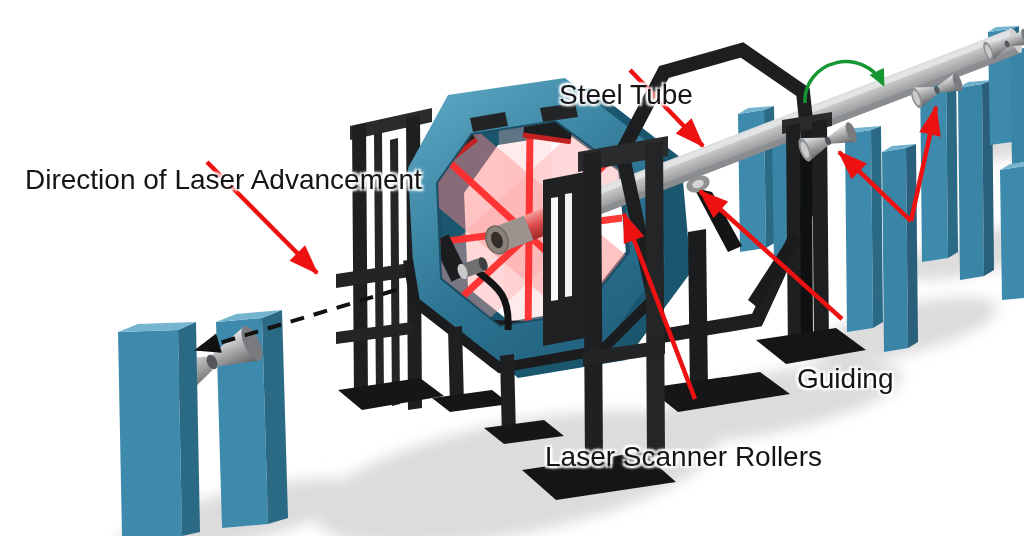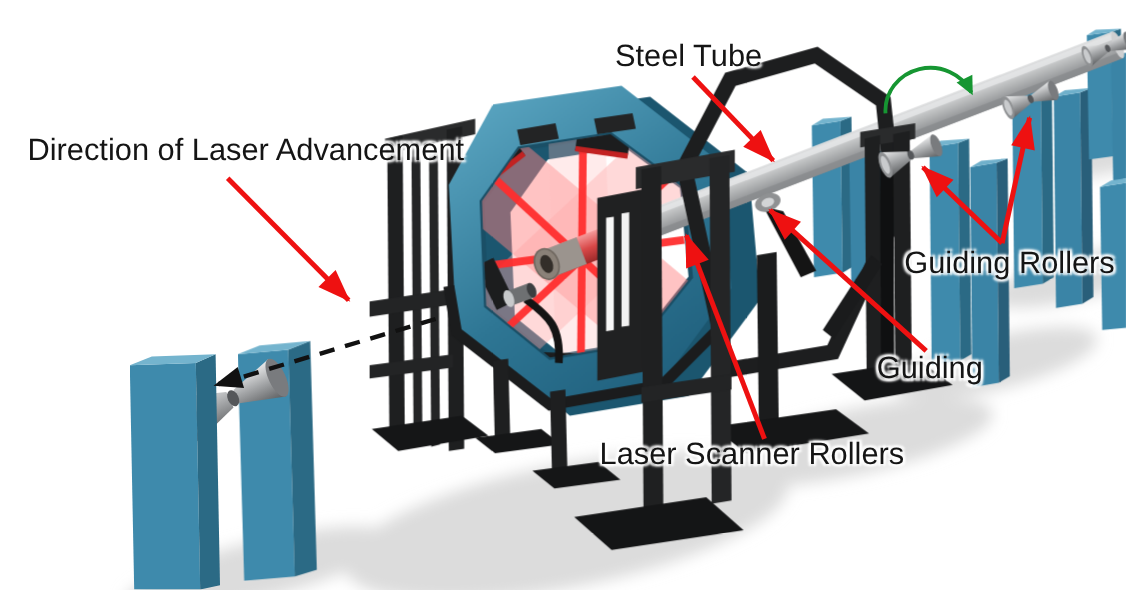--- a/index.html
+++ b/index.html
@@ -4,21 +4,21 @@
 <style>
   html,body{margin:0;padding:0;background:#888;}
   #stage{
     position:relative;width:1024px;height:536px;background:#ffffff;
     overflow:hidden;font-family:"Liberation Sans","DejaVu Sans",sans-serif;
   }
   #scene-svg{position:absolute;left:0;top:0;width:1024px;height:536px;}
   .lbl{
     position:absolute;font-size:28px;line-height:1.05;color:#151515;white-space:nowrap;
     text-shadow:-2px -2px 2px #fff,2px -2px 2px #fff,-2px 2px 2px #fff,2px 2px 2px #fff,0 0 5px #fff;
-    letter-spacing:0px;user-select:none;
+    letter-spacing:0px;user-select:none;margin-top:44px;
   }
 </style>
 </head>
 <body>
 
 <div id="stage">
 
 <svg id="scene-svg" viewBox="0 0 1024 536">
   <defs>
     <linearGradient id="tubeGrad" gradientUnits="userSpaceOnUse" x1="0" y1="-13" x2="0" y2="13">
@@ -255,19 +255,18 @@
       <line x1="842" y1="319" x2="700" y2="191" marker-end="url(#mRed)"></line>
       <line x1="695" y1="399" x2="624" y2="214" marker-end="url(#mRed)"></line>
     </g>
   </g>
 </svg>
 
 <div class="lbl" style="left:25px;top:121px">Direction of Laser Advancement</div>
 
 <div class="lbl" style="left:559px;top:36px">Steel Tube</div>
 
-<div class="lbl" style="left:822px;top:224px">Guiding Rollers</div>
 
 <div class="lbl" style="left:797px;top:320px">Guiding</div>
 
 <div class="lbl" style="left:545px;top:398px">Laser Scanner Rollers</div>
 
 </div>
 
 </body></html>

